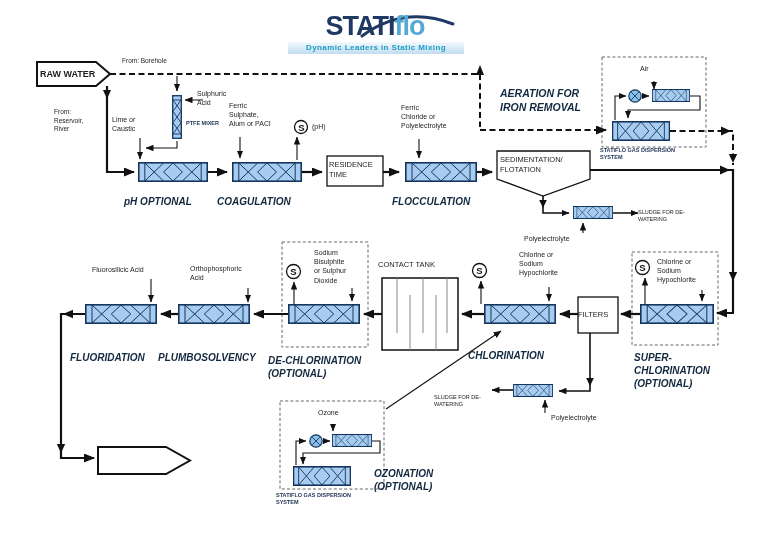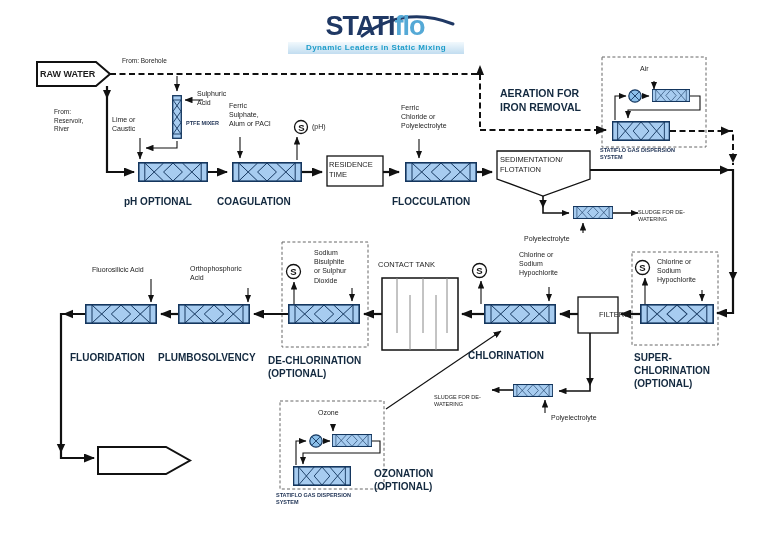--- a/index.html
+++ b/index.html
@@ -1,21 +1,21 @@
 <!DOCTYPE html>
 <html><head>
 <meta charset="utf-8">
 <style>
   html,body{margin:0;padding:0;background:#fff;}
   #canvas{position:relative;width:768px;height:547px;background:#fff;overflow:hidden;
           font-family:"Liberation Sans", sans-serif;border-radius:30px;}
   svg{position:absolute;left:0;top:0;}
   .lbl{position:absolute;white-space:pre-line;color:#1c1c1c;font-size:7px;line-height:1.32;
        text-align:left;}
-  .big{font-weight:bold;font-size:10px;color:#13293f;}
+  .big{font-weight:bold;font-style:italic;font-size:10px;color:#13293f;}
   .sm{font-weight:bold;font-size:5.5px;color:#1b2f52;}
   .tiny{font-size:5.5px;}
   .boxtxt{font-size:7.5px;}
   .sens{position:absolute;width:13px;text-align:center;font-weight:bold;font-size:9.5px;
         color:#111;line-height:13px;}
   .brand{position:absolute;left:275px;top:13px;width:200px;text-align:center;
          font-weight:800;font-size:27px;letter-spacing:-1px;line-height:1;}
   .brand .p1{color:#1f3864;}
   .brand .p2{color:#55a9d6;font-weight:700;}
   .tagbar{position:absolute;left:288px;top:42px;width:176px;height:12px;
@@ -214,21 +214,21 @@
 
   <div class="lbl" style="left:640px;top:64px;width:28px">Air</div>
   <div class="lbl sm" style="left:600px;top:147px;width:108px">STATIFLO GAS DISPERSION
 SYSTEM</div>
 
   <div class="lbl tiny" style="left:638px;top:209px;width:64px">SLUDGE FOR DE-
 WATERING</div>
   <div class="lbl" style="left:524px;top:234px;width:58px">Polyelectrolyte</div>
 
   <div class="lbl boxtxt" style="left:378px;top:260px;width:84px">CONTACT TANK</div>
-  <div class="lbl boxtxt" style="left:599px;top:310px;width:38px">FILTERS</div>
+  <div class="lbl boxtxt" style="left:578px;top:310px;width:38px">FILTERS</div>
   <div class="lbl" style="left:519px;top:250px;width:58px">Chlorine or
 Sodium
 Hypochlorite</div>
   <div class="lbl" style="left:657px;top:257px;width:62px">Chlorine or
 Sodium
 Hypochlorite</div>
   <div class="lbl" style="left:314px;top:248px;width:54px">Sodium
 Bisulphite
 or Sulphur
 Dioxide</div>

